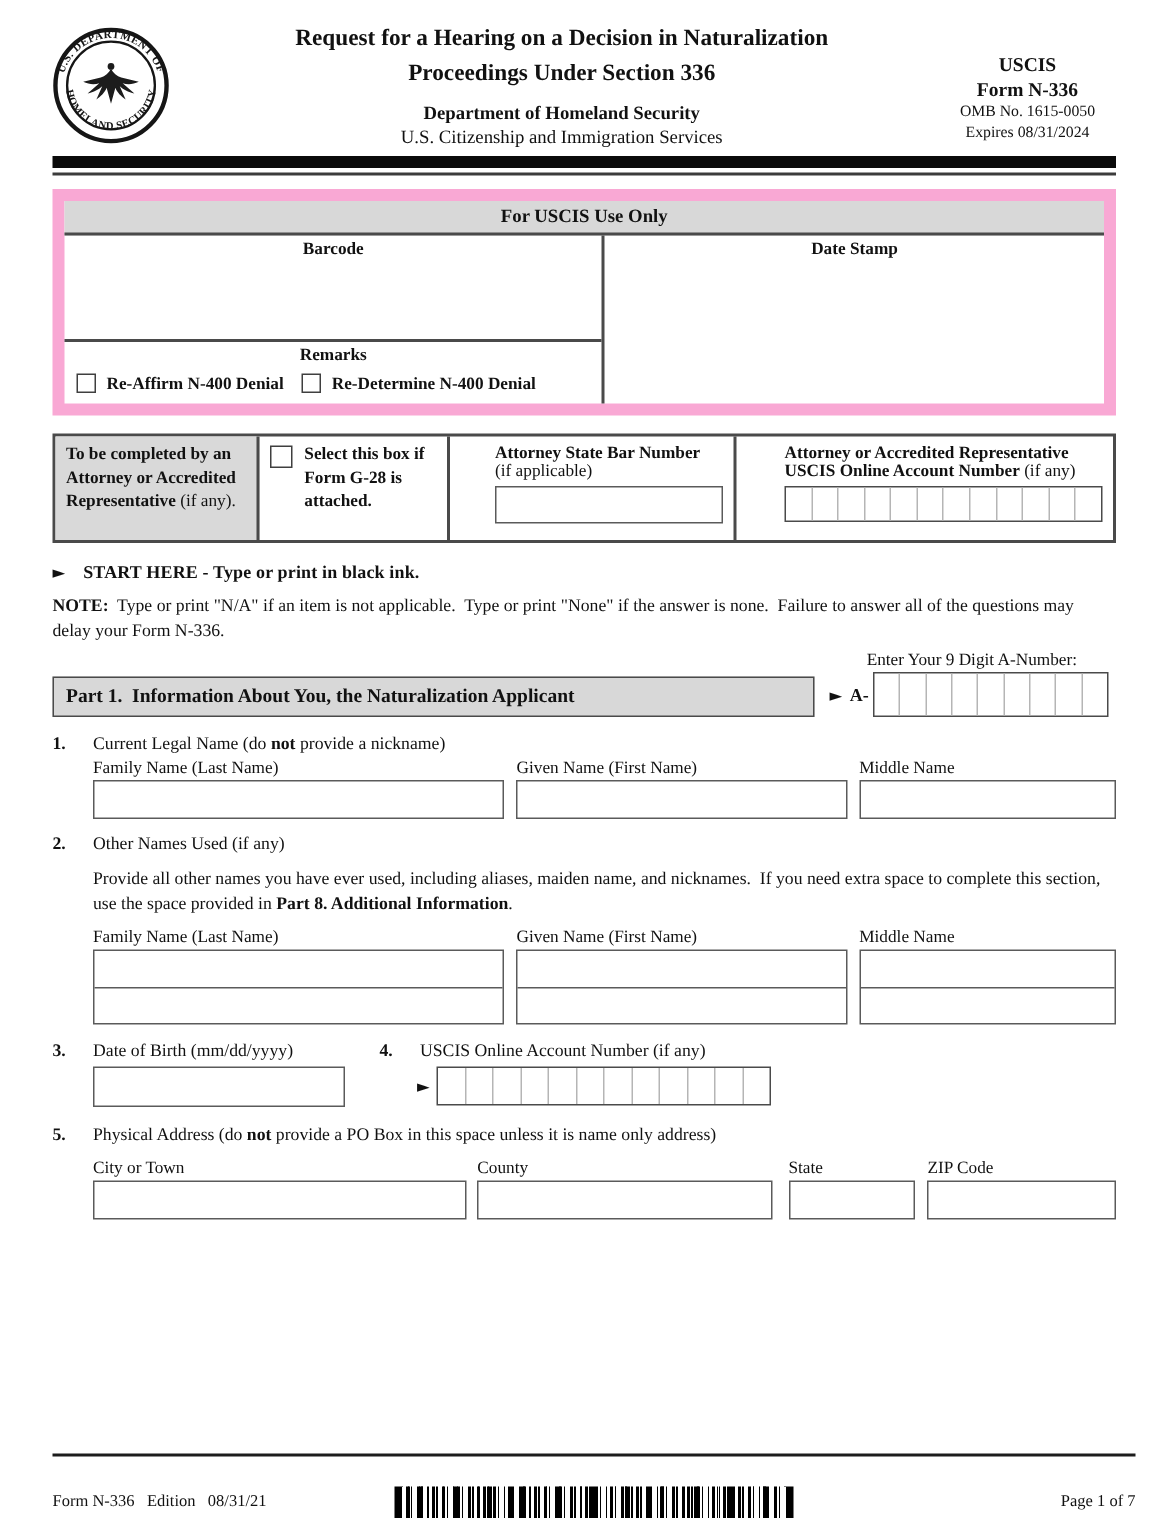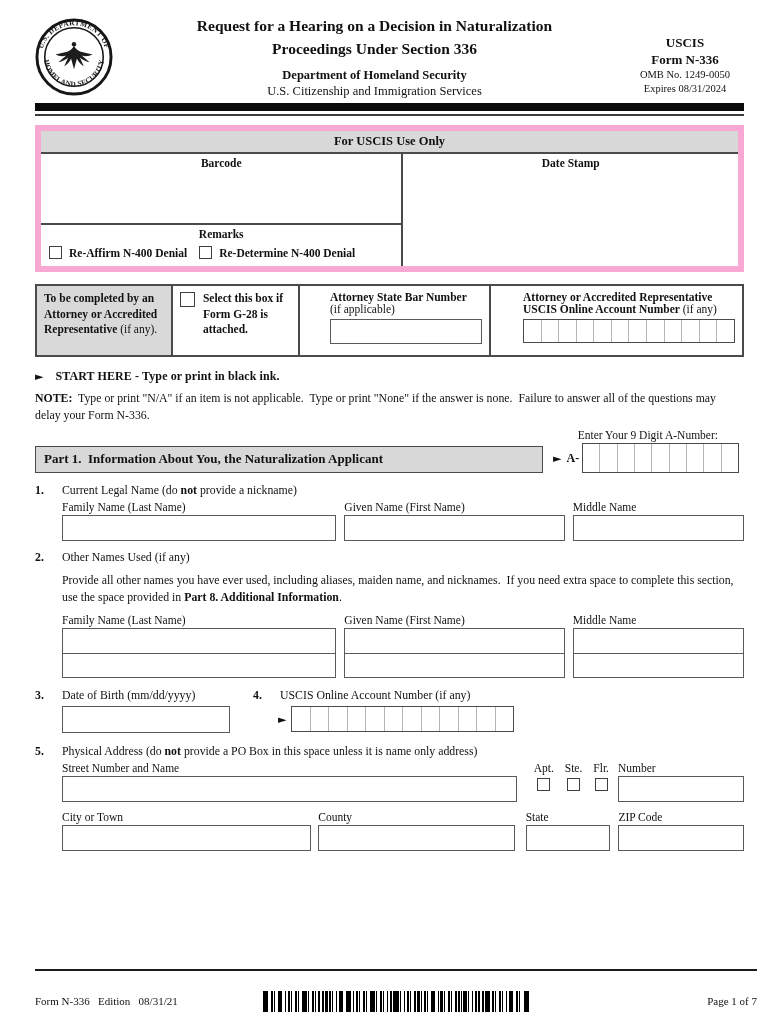--- a/index.html
+++ b/index.html
@@ -21,21 +21,21 @@
   .agency { font-size:12.5px; margin-top:1px; }
   .hdr-right { width:118px; text-align:center; padding-top:22px; line-height:1.32; }
   .hdr-right .l1 { font-size:13px; font-weight:bold; }
   .hdr-right .l2 { font-size:13px; font-weight:bold; }
   .hdr-right .l3, .hdr-right .l4 { font-size:10.5px; }
 
   .bar-thick { height:8px; background:#0a0a0a; margin-top:3px; }
   .bar-thin  { height:2px; background:#3c3c3c; margin-top:3px; }
 
   
-  .usebox { margin-top:9px; border:6px solid #f9a8d4; }
+  .usebox { margin-top:9px; border:8px solid #f9a8d4; }
   .usebox-title { background:#d8d8d8; text-align:center; font-weight:bold; font-size:12.5px;
                   padding:3px 0; border-bottom:2px solid #4a4a4a; }
   .usebox-body { display:flex; height:112px; }
   .use-left { width:52%; border-right:2px solid #4a4a4a; display:flex; flex-direction:column; }
   .use-right { flex:1; }
   .cell-cap { text-align:center; font-weight:bold; font-size:11.5px; padding-top:3px; }
   .use-left .spacer { flex:1; }
   .remarks-sec { border-top:2px solid #4a4a4a; }
   .cbrow { display:flex; align-items:center; padding:6px 0 7px 8px; font-size:11.5px; font-weight:bold; }
   .cb { display:inline-block; width:13px; height:13px; border:1.4px solid #3f3f3f; background:#fff; flex:none; }
@@ -155,21 +155,21 @@
       <div class="form-title">
         <span>Request for a Hearing on a Decision in Naturalization</span><br>
         <span>Proceedings Under Section 336</span>
       </div>
       <div class="dept">Department of Homeland Security</div>
       <div class="agency">U.S. Citizenship and Immigration Services</div>
     </div>
     <div class="hdr-right">
       <div class="l1">USCIS</div>
       <div class="l2">Form N-336</div>
-      <div class="l3">OMB No. 1249-0050</div>
+      <div class="l3">OMB No. 1615-0050</div>
       <div class="l4">Expires 08/31/2024</div>
     </div>
   </div>
 
   <div class="bar-thick"></div>
   <div class="bar-thin"></div>
 
   <div class="usebox">
     <div class="usebox-title">For USCIS Use Only</div>
     <div class="usebox-body">
@@ -349,44 +349,20 @@
       </div>
     </div>
   </div>
 
   <div class="q5">
     <div class="q-head">
       <span class="qno">5.</span>
       <span><span class="pre">Physical Address (do </span><b>not</b><span class="pre"> provide a PO Box in this space unless it is name only address)</span></span>
     </div>
     <div class="qbody">
-      <div class="streetrow">
-        <div class="street-col">
-          <div class="flabel">Street Number and Name</div>
-          <div class="input street-input"></div>
-        </div>
-        <div class="unit-col">
-          <div class="unit">
-            <div class="flabel">Apt.</div>
-            <span class="cb"></span>
-          </div>
-          <div class="unit">
-            <div class="flabel">Ste.</div>
-            <span class="cb"></span>
-          </div>
-          <div class="unit">
-            <div class="flabel">Flr.</div>
-            <span class="cb"></span>
-          </div>
-        </div>
-        <div class="number-col">
-          <div class="flabel">Number</div>
-          <div class="input"></div>
-        </div>
-      </div>
       <div class="cityrow">
         <div class="w-city">
           <div class="flabel">City or Town</div>
           <div class="input"></div>
         </div>
         <div class="w-county">
           <div class="flabel">County</div>
           <div class="input"></div>
         </div>
         <div class="w-state">

